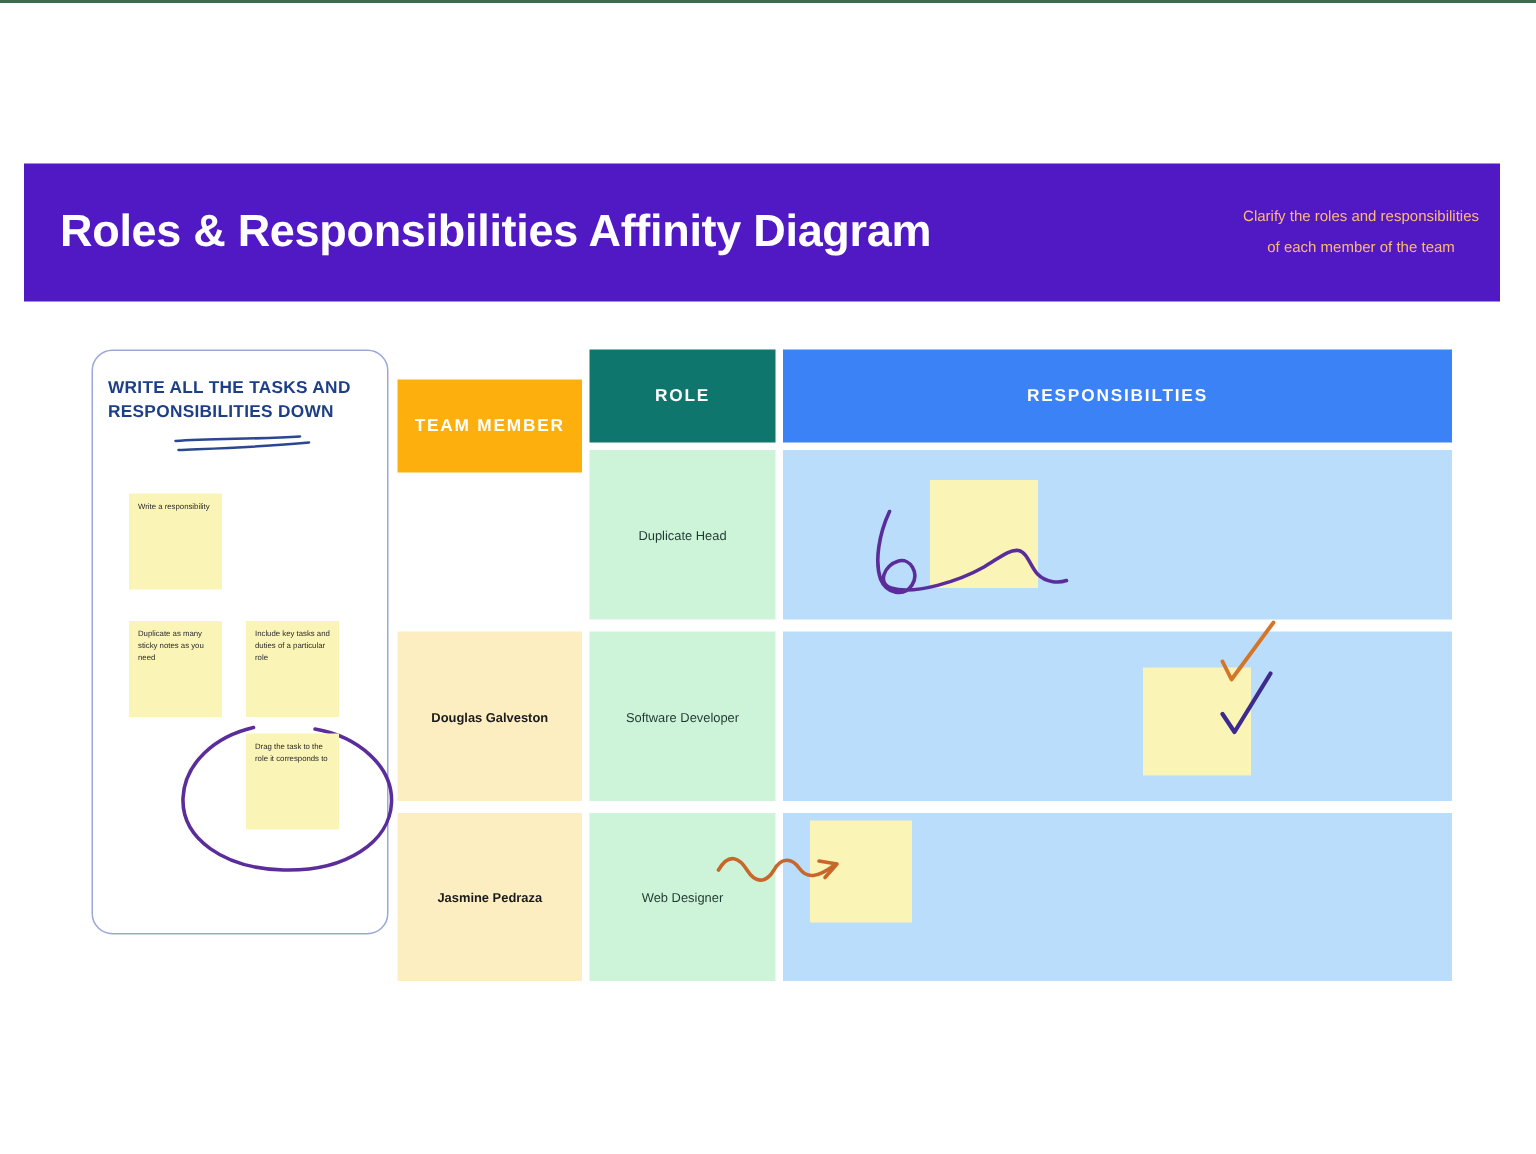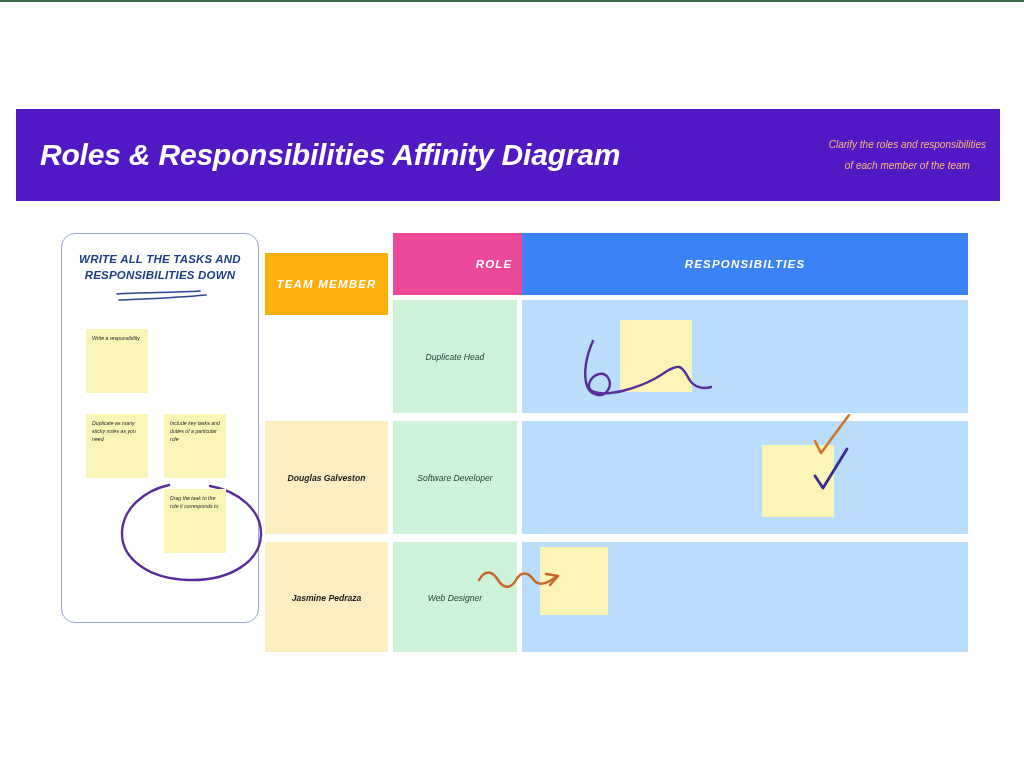--- a/index.html
+++ b/index.html
@@ -6,24 +6,23 @@
     margin: 0;
     padding: 0;
     background: #ffffff;
   }
   body {
     font-family: "Liberation Sans", sans-serif;
   }
   #canvas {
     position: relative;
     width: 1024px;
-    height: 652px;
+    height: 769px;
     background: #ffffff;
     overflow: hidden;
-    font-style: italic;
   }
   
   .top-rule {
     position: absolute;
     left: 0; top: 0;
     width: 1024px;
     height: 2px;
     background: #3d6b4d;
   }
 
@@ -70,21 +69,20 @@
     height: 388px;
     background: #ffffff;
     border: 1.4px solid #9aa7d8;
     border-radius: 14px;
   }
   .left-card-title {
     position: absolute;
     left: 10px;
     top: 17px;
     width: 176px;
-    text-align: center;
     color: #1c3f86;
     font-size: 11.5px;
     font-weight: bold;
     line-height: 16px;
     letter-spacing: 0.2px;
   }
   .underline-svg {
     position: absolute;
     left: 52px;
     top: 56px;
@@ -133,21 +131,21 @@
     height: 62px;
     display: flex;
     align-items: center;
     justify-content: center;
     color: #ffffff;
     font-size: 11.5px;
     font-weight: bold;
     letter-spacing: 1.2px;
   }
   .th-member { left: 0px;   width: 123px; background: #fcaf0d; margin-top: 20px; }
-  .th-role   { left: 128px; width: 124px; background: #ec4899; padding-left: 39px; }
+  .th-role   { left: 128px; width: 124px; background: #0f766e; }
   .th-resp   { left: 257px; width: 446px; background: #3b82f6; }
 
   .cell {
     position: absolute;
     display: flex;
     align-items: center;
     justify-content: center;
     text-align: center;
     box-sizing: border-box;
   }

